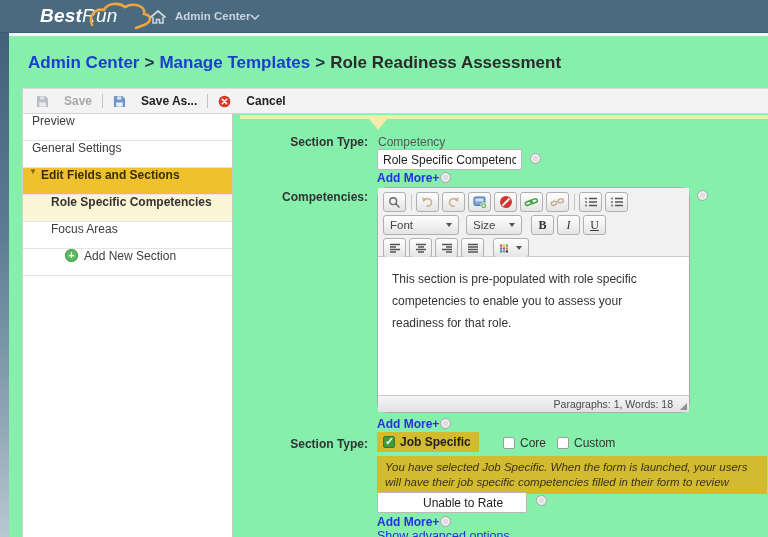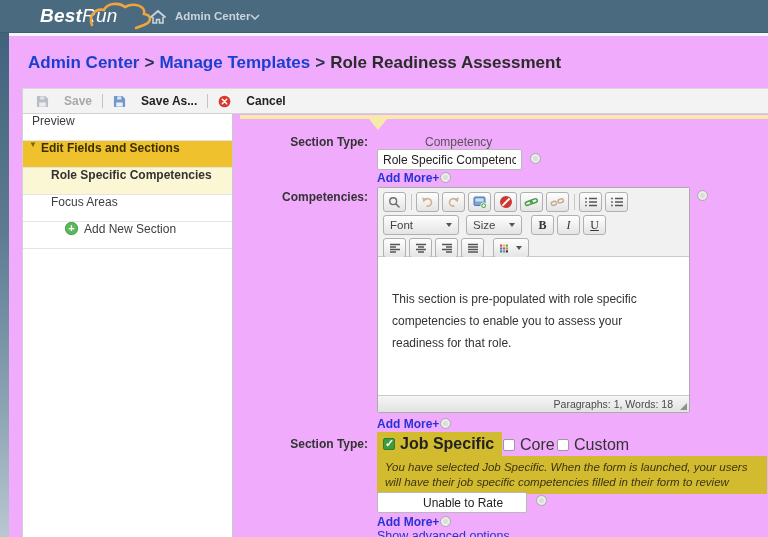--- a/index.html
+++ b/index.html
@@ -1,19 +1,19 @@
 <!DOCTYPE html>
 <html><head>
 <meta charset="utf-8">
 <style>
   * { margin:0; padding:0; box-sizing:border-box; }
   html,body { background:#fff; }
   #app {
     position:relative; width:768px; height:537px; overflow:hidden;
-    font-family:"Liberation Sans", sans-serif; background:#f0abfc; color:#333;
+    font-family:"Liberation Sans", sans-serif; background:#86efac; color:#333;
   }
   
   .topbar { position:absolute; left:0; top:0; width:768px; height:33px;
     background:#4a6a80; border-bottom:1px solid #3f5d72; }
   .topbar-strip { position:absolute; left:0; top:33px; width:768px; height:3px; background:#f2f6fa; }
   .brand { position:absolute; left:40px; top:5px; font-size:19px; font-style:italic;
     color:#fff; letter-spacing:.2px; cursor:pointer; }
   .brand b { font-weight:700; }
   .brand i { font-weight:400; font-style:italic; }
   .cloud { position:absolute; left:46px; top:-4px; pointer-events:none; }
@@ -61,49 +61,49 @@
   .tinput { position:absolute; left:377px; height:21px; border:1px solid #b9b9b9;
     font-size:12px; color:#222; padding:0 5px; font-family:"Liberation Sans",sans-serif;
     background:#fff; border-radius:2px; }
   .help { position:absolute; width:11px; height:11px; border-radius:50%;
     background:#dcdcdc; border:1px solid #a9a9a9; box-shadow:inset 0 0 0 2px #ededed; cursor:pointer; }
   .addmore { position:absolute; left:377px; font-size:12px; font-weight:700; color:#2832d6; cursor:pointer; }
   .advanced { position:absolute; left:377px; font-size:12.5px; color:#2832d6;
     text-decoration:underline; cursor:pointer; }
   
   .editor { position:absolute; left:377px; top:187px; width:313px; height:226px;
-    border:1px solid #ababab; background:#fff; border-radius:2px; }
+    border:1px solid #ababab; background:#fff; border-radius:10px; }
   .rtbar { position:absolute; left:0; top:0; right:0; height:69px; background:#f1f1f1;
     border-bottom:1px solid #cacaca; padding:4px 5px; }
   .rtrow { display:flex; align-items:center; margin-bottom:3px; }
   .btn { height:20px; min-width:23px; display:inline-flex; align-items:center; justify-content:center;
     background:linear-gradient(#fefefe,#e4e4e4); border:1px solid #b0b0b0; border-radius:3px;
     margin-right:3px; font-size:12px; color:#333; cursor:pointer; }
   .btn.style-b { font-weight:700; font-family:"Liberation Serif",serif; }
   .btn.style-i { font-style:italic; font-family:"Liberation Serif",serif; }
   .btn.style-u { text-decoration:underline; font-family:"Liberation Serif",serif; }
   .dd { justify-content:space-between; padding:0 6px; gap:8px; font-size:11.5px; color:#444; }
   .dd .caret { width:0; height:0; border-left:3.5px solid transparent; border-right:3.5px solid transparent;
     border-top:4px solid #555; }
   .vsep { width:1px; height:16px; background:#c6c6c6; margin:0 4px 0 2px; }
   .rtcontent { position:absolute; left:0; top:69px; right:0; bottom:17px; background:#fff;
-    padding:31px 14px; font-size:12px; color:#333; line-height:1.85; overflow:hidden; cursor:text; }
+    padding:11px 14px; font-size:12px; color:#333; line-height:1.85; overflow:hidden; cursor:text; }
   .rtstatus { position:absolute; left:0; bottom:0; right:0; height:17px;
     background:linear-gradient(#f6f6f6,#e2e2e2); border-top:1px solid #c9c9c9;
     font-size:10.5px; color:#4a4a4a; text-align:right; line-height:16px; padding-right:16px; }
   .resize-grip { position:absolute; right:2px; bottom:2px; width:0; height:0;
     border-left:7px solid transparent; border-bottom:7px solid #8f8f8f; cursor:nwse-resize; }
   
   .cb { width:12px; height:12px; border:1px solid #9b9b9b; background:#fff; border-radius:2px;
     display:inline-block; position:relative; cursor:pointer; flex:none; }
   .cb.checked { background:#3d9b3d; border-color:#2f7d2f; }
   .cb.checked::after { content:"✓"; position:absolute; left:1px; top:-2px; color:#fff;
     font-size:11px; font-weight:700; }
   .cbitem { position:absolute; display:inline-flex; align-items:center; gap:5px;
-    font-size:16px; color:#333; cursor:pointer; }
+    font-size:12px; color:#333; cursor:pointer; }
   .cbitem.hl { background:#d2bb2e; padding:3px 8px 3px 6px; font-weight:700; color:#222; }
   .notice { position:absolute; left:377px; top:456px; width:390px; background:#d2bb2e;
     color:#3c3415; font-size:11.5px; font-style:italic; line-height:1.32; padding:4px 8px; }
   
   .isvg { display:inline-block; vertical-align:middle; }
 </style>
 </head>
 <body>
 
 <div id="app">
@@ -156,41 +156,44 @@
         <path d="M4.6 4.6 L9.4 9.4 M9.4 4.6 L4.6 9.4" stroke="#fff" stroke-width="1.6" stroke-linecap="round"></path>
       </svg>
       <span>Cancel</span>
     </span>
   </div>
 
   <div class="sidebar">
     <div class="side-row">
       <span>Preview</span>
     </div>
+    <div class="side-row">
+      <span>General Settings</span>
+    </div>
     <div class="side-row open">
       <span class="expand-arrow">▼</span>
       <span>Edit Fields and Sections</span>
     </div>
     <div class="side-row selected">
       <span>Role Specific Competencies</span>
     </div>
     <div class="side-row child">
       <span>Focus Areas</span>
     </div>
     <div class="side-row add">
       <span class="plus-badge">+</span>
       <span>Add New Section</span>
     </div>
   </div>
 
   <div class="main-topline"></div>
   <div class="main-notch"></div>
 
   <div class="flabel" style="top:135px;">Section Type:</div>
-  <div class="fvalue" style="top:135px;margin-left:47px;">Competency</div>
+  <div class="fvalue" style="top:135px;">Competency</div>
 
   <input class="tinput" style="top: 149px; width: 145px;" value="Role Specific Competencies">
   <span class="help" style="left:530px; top:153px;"></span>
   <div class="addmore" style="top:171px;">Add More+</div>
   <span class="help" style="left:440px; top:172px;"></span>
 
   <div class="flabel" style="top:190px;">Competencies:</div>
   <div class="editor">
     <div class="rtbar">
       <div class="rtrow">

